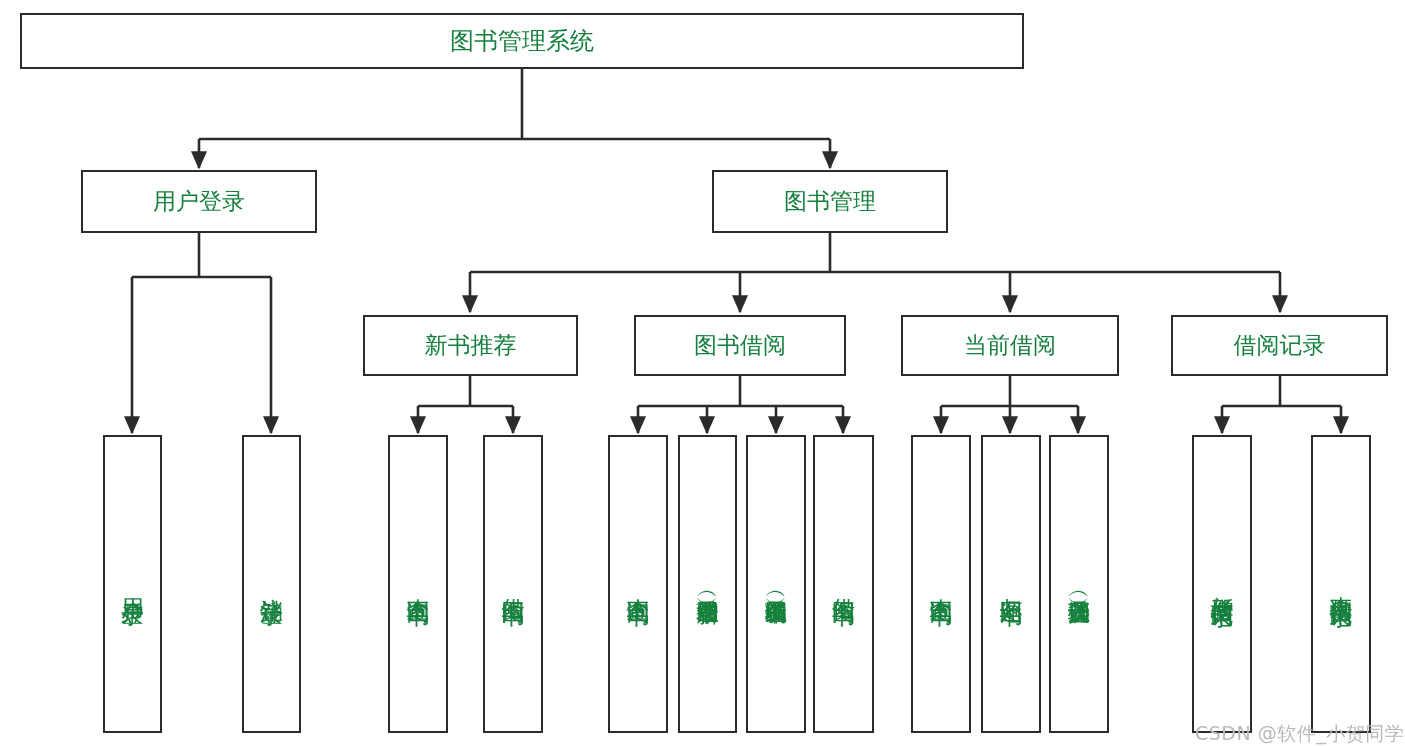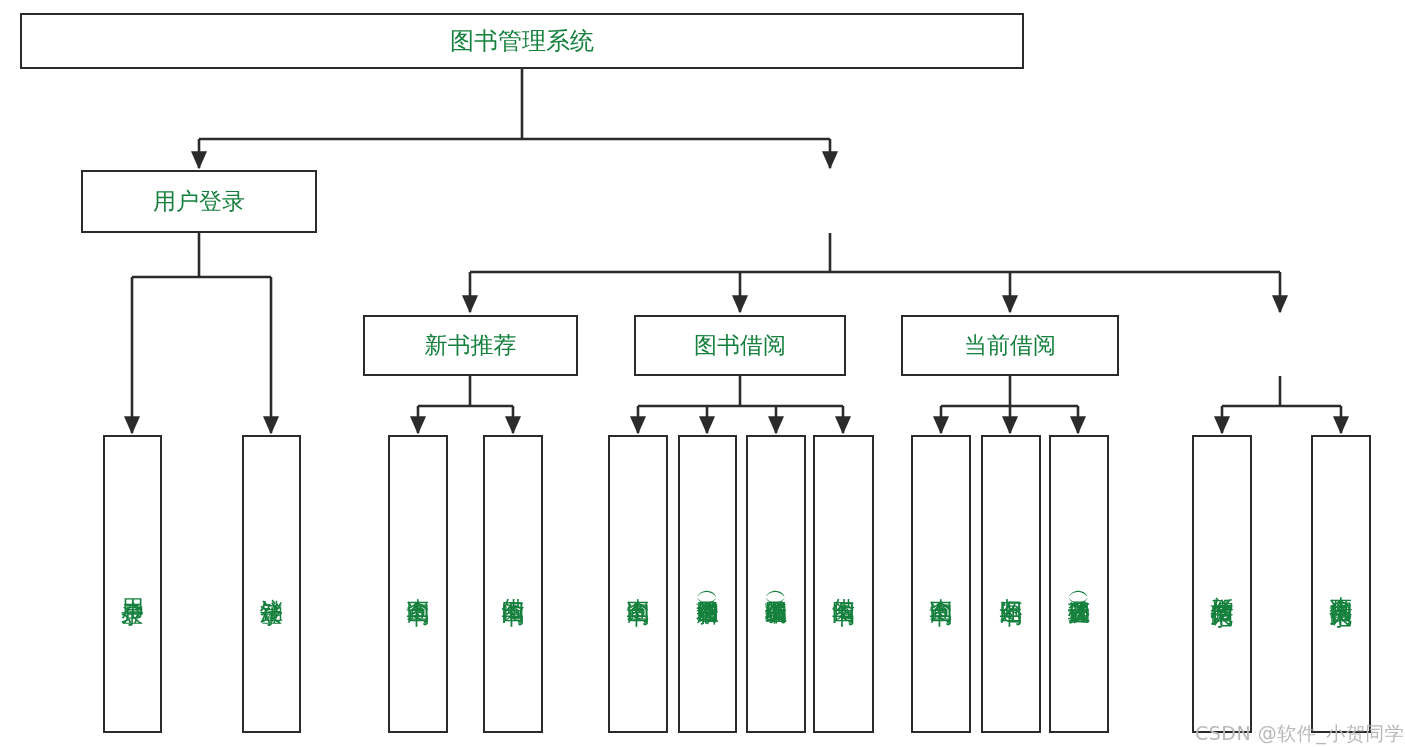--- a/index.html
+++ b/index.html
@@ -121,33 +121,39 @@
   </svg>
 
   <div class="node root" style="left:20px;top:13px;width:1004px;height:56px;">
     <span class="cap">图书管理系统</span>
   </div>
 
   <div class="node h" style="left:81px;top:170px;width:236px;height:63px;">
     <span class="cap">用户登录</span>
   </div>
 
+  <div class="node h" style="left:712px;top:170px;width:236px;height:63px;">
+    <span class="cap">图书管理</span>
+  </div>
 
   <div class="node h" style="left:363px;top:315px;width:215px;height:61px;">
     <span class="cap">新书推荐</span>
   </div>
 
   <div class="node h" style="left:634px;top:315px;width:212px;height:61px;">
     <span class="cap">图书借阅</span>
   </div>
 
   <div class="node h" style="left:901px;top:315px;width:218px;height:61px;">
     <span class="cap">当前借阅</span>
   </div>
 
+  <div class="node h" style="left:1171px;top:315px;width:217px;height:61px;">
+    <span class="cap">借阅记录</span>
+  </div>
 
   <div class="node v" style="left:103px;top:435px;width:59px;height:298px;">
     <span class="cap">用户登录</span>
   </div>
   <div class="node v" style="left:242px;top:435px;width:59px;height:298px;">
     <span class="cap">注销登录</span>
   </div>
 
   <div class="node v" style="left:388px;top:435px;width:60px;height:298px;">
     <span class="cap">查询图书</span>

